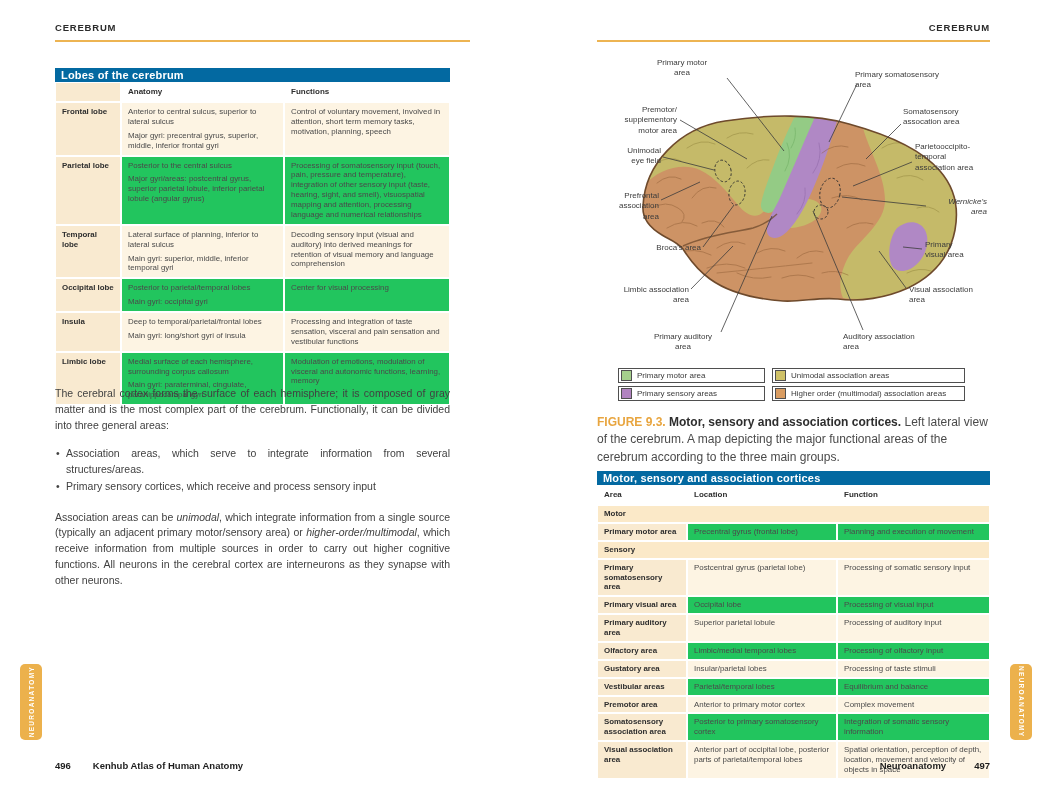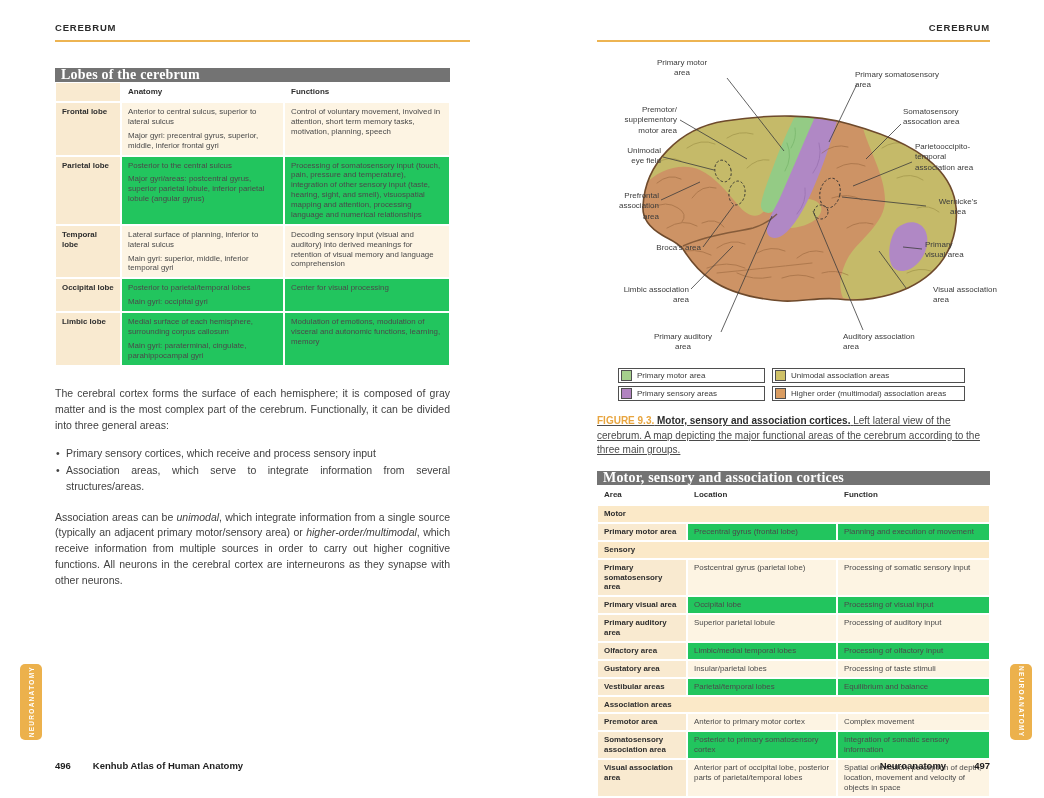--- a/index.html
+++ b/index.html
@@ -13,22 +13,22 @@
   .page-right { left:522px; }
 
   .running-head {
     position:absolute; top:22px; font-size:9.5px; font-weight:bold;
     letter-spacing:.8px; color:#2b2b2b;
   }
   .rule { position:absolute; top:40px; height:2px; background:#edb452; }
 
   
   .tbl-title {
-    height:14px; background:#737373; color:#fff; font-size:14px; font-weight:bold;
-    line-height:14px; padding-left:6px; letter-spacing:.2px;font-family:Liberation Serif, serif;
+    height:14px; background:#0369a1; color:#fff; font-size:11px; font-weight:bold;
+    line-height:14px; padding-left:6px; letter-spacing:.2px;
   }
   table { border-collapse:separate; border-spacing:0; width:100%; table-layout:fixed; }
   td, th { vertical-align:top; text-align:left; font-size:7.9px; line-height:1.25;
            padding:4px 6px; border:1px solid #ffffff; color:#4a4a4a; }
   th { font-weight:bold; color:#2e2e2e; font-size:8px; }
   td p + p { margin-top:4px; }
   .c-label { background:#f9ead0; font-weight:bold; color:#2e2e2e; }
   .row-cream  td.c-body { background:#fdf4e3; }
   .row-white  td.c-body { background:#22c55e; }
   .sect td { background:#fbe9c8; font-weight:bold; color:#2e2e2e; padding:3px 6px; }
@@ -51,22 +51,22 @@
   .figure svg { position:absolute; left:0; top:0; }
   .fig-label { position:absolute; font-size:8px; line-height:1.3; color:#3c3c3c;
                white-space:pre-line; }
 
   .legend { position:absolute; left:75px; top:368px; width:393px; height:38px; }
   .legend-item { position:absolute; height:15px; background:#fff; border:1px solid #4f4f4f;
                  display:flex; align-items:center; }
   .legend-item .swatch { width:11px; height:11px; border:1px solid #4f4f4f; margin-left:2px; }
   .legend-item .ltext { font-size:8px; color:#3a3a3a; margin-left:5px; white-space:nowrap; }
 
-  .caption { position:absolute; left:75px; top:414px; width:395px; font-size:10px;
-             line-height:1.45; color:#4a4a4a;text-decoration:underline; }
+  .caption { position:absolute; left:75px; top:414px; width:395px; font-size:12px;
+             line-height:1.45; color:#4a4a4a; }
   .caption .figno { color:#e8a53f; font-weight:bold; }
   .caption .capbold { color:#2e2e2e; font-weight:bold; }
 
   
   .footer { position:absolute; top:760px; font-size:9.5px; font-weight:bold; color:#1d1d1d; }
   .footer-left { left:55px; }
   .footer-left .pgnum { margin-right:22px; }
   .footer-right { right:54px; text-align:right; }
   .footer-right .pgnum { margin-left:28px; }
 
@@ -127,37 +127,45 @@
           <td class="c-body">Decoding sensory input (visual and auditory) into derived meanings for retention of visual memory and language comprehension</td>
         </tr>
         <tr class="row-white">
           <td class="c-label">Occipital lobe</td>
           <td class="c-body">
                 <p>Posterior to parietal/temporal lobes</p>
                 <p>Main gyri: occipital gyri</p>
               </td>
           <td class="c-body">Center for visual processing</td>
         </tr>
+        <tr class="row-cream">
+          <td class="c-label">Insula</td>
+          <td class="c-body">
+                <p>Deep to temporal/parietal/frontal lobes</p>
+                <p>Main gyri: long/short gyri of insula</p>
+              </td>
+          <td class="c-body">Processing and integration of taste sensation, visceral and pain sensation and vestibular functions</td>
+        </tr>
         <tr class="row-white">
           <td class="c-label">Limbic lobe</td>
           <td class="c-body">
                 <p>Medial surface of each hemisphere, surrounding corpus callosum</p>
                 <p>Main gyri: paraterminal, cingulate, parahippocampal gyri</p>
               </td>
           <td class="c-body">Modulation of emotions, modulation of visceral and autonomic functions, learning, memory</td>
         </tr>
       </tbody>
         </table>
     </div>
 
     <div class="bodycopy">
       <p>The cerebral cortex forms the surface of each hemisphere; it is composed of gray matter and is the most complex part of the cerebrum. Functionally, it can be divided into three general areas:</p>
       <ul>
+        <li>Association areas, which serve to integrate information from several structures/areas.</li>
         <li>Primary sensory cortices, which receive and process sensory input</li>
-        <li>Association areas, which serve to integrate information from several structures/areas.</li>
       </ul>
       <p class="para2"><span>Association areas can be </span><i>unimodal</i><span>, which integrate information from a single source (typically an adjacent primary motor/sensory area) or </span><i>higher-order/multimodal</i><span>, which receive information from multiple sources in order to carry out higher cognitive functions. All neurons in the cerebral cortex are interneurons as they synapse with other neurons.</span></p>
     </div>
 
     <div class="footer footer-left">
       <span class="pgnum">496</span><span>Kenhub Atlas of Human Anatomy</span>
     </div>
     <div class="side-tab tab-left">
         <span>NEUROANATOMY</span>
       </div>
@@ -267,30 +275,30 @@
       <div class="fig-label" style="left:306px; top:49px;  width:86px;  text-align:left;">Somatosensory
 assocation area</div>
       <div class="fig-label" style="left:12px;  top:88px;  width:52px;  text-align:right;">Unimodal
 eye field</div>
       <div class="fig-label" style="left:318px; top:84px;  width:78px;  text-align:left;">Parietooccipito-
 temporal
 association area</div>
       <div class="fig-label" style="left:2px;   top:133px; width:60px;  text-align:right;">Prefrontal
 association
 area</div>
-      <div class="fig-label" style="left:332px; top:139px; width:58px;  text-align:center;">Wernicke's
+      <div class="fig-label" style="left:332px; top:139px; width:58px;  text-align:right;font-style:italic;">Wernicke's
 area</div>
       <div class="fig-label" style="left:14px;  top:185px; width:90px;  text-align:right;">Broca's area</div>
       <div class="fig-label" style="left:10px;  top:227px; width:82px;  text-align:right;">Limbic association
 area</div>
       <div class="fig-label" style="left:48px;  top:274px; width:76px;  text-align:center;">Primary auditory
 area</div>
       <div class="fig-label" style="left:328px; top:182px; width:62px;  text-align:left;">Primary
 visual area</div>
-      <div class="fig-label" style="left:312px; top:227px; width:82px;  text-align:left;margin-left:24px;">Visual association
+      <div class="fig-label" style="left:312px; top:227px; width:82px;  text-align:left;">Visual association
 area</div>
       <div class="fig-label" style="left:246px; top:274px; width:112px; text-align:left;">Auditory association
 area</div>
     </div>
 
     <div class="legend">
       <div class="legend-item" style="left:21px;  top:0;    width:147px;">
         <span class="swatch" style="background:#a5cf8c"></span>
         <span class="ltext">Primary motor area</span>
       </div>
@@ -362,23 +370,20 @@
         <tr class="row-cream">
           <td class="c-label">Gustatory area</td>
           <td class="c-body">Insular/parietal lobes</td>
           <td class="c-body">Processing of taste stimuli</td>
         </tr>
         <tr class="row-white">
           <td class="c-label">Vestibular areas</td>
           <td class="c-body">Parietal/temporal lobes</td>
           <td class="c-body">Equilibrium and balance</td>
         </tr>
-        <tr class="sect">
-              <td colspan="3">Association areas</td>
-            </tr>
         <tr class="row-cream">
           <td class="c-label">Premotor area</td>
           <td class="c-body">Anterior to primary motor cortex</td>
           <td class="c-body">Complex movement</td>
         </tr>
         <tr class="row-white">
           <td class="c-label">Somatosensory association area</td>
           <td class="c-body">Posterior to primary somatosensory cortex</td>
           <td class="c-body">Integration of somatic sensory information</td>
         </tr>

